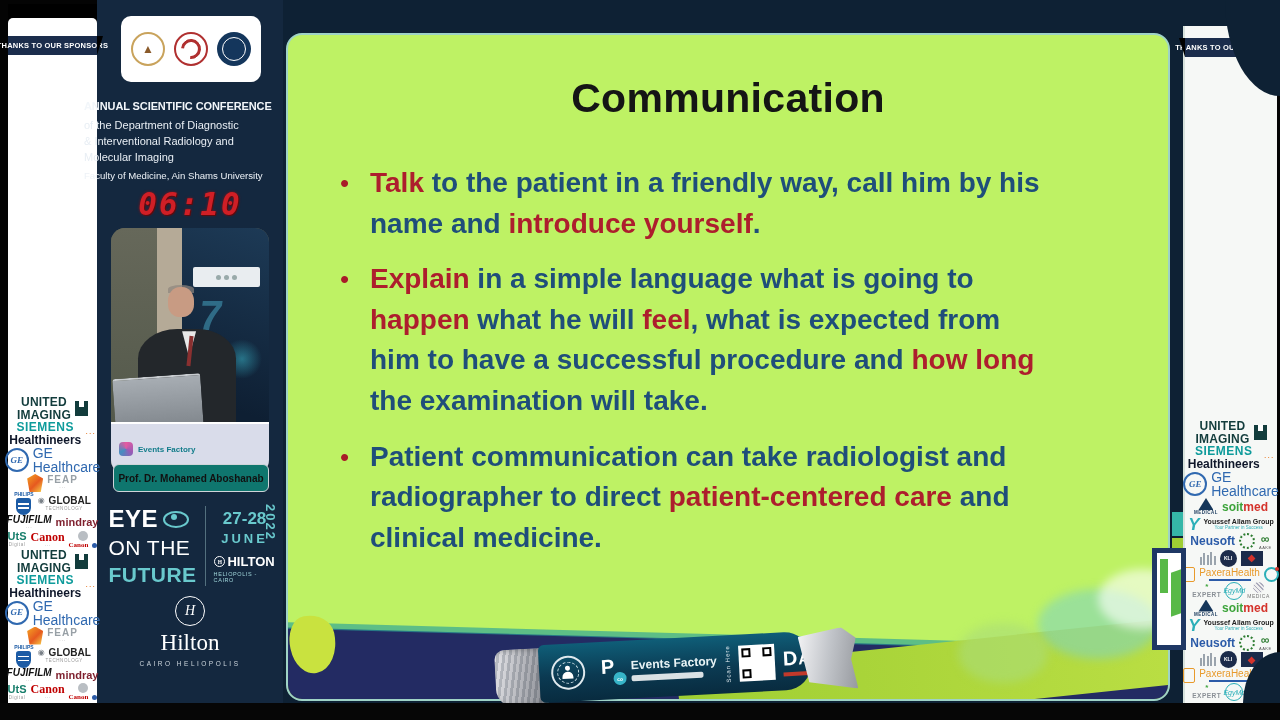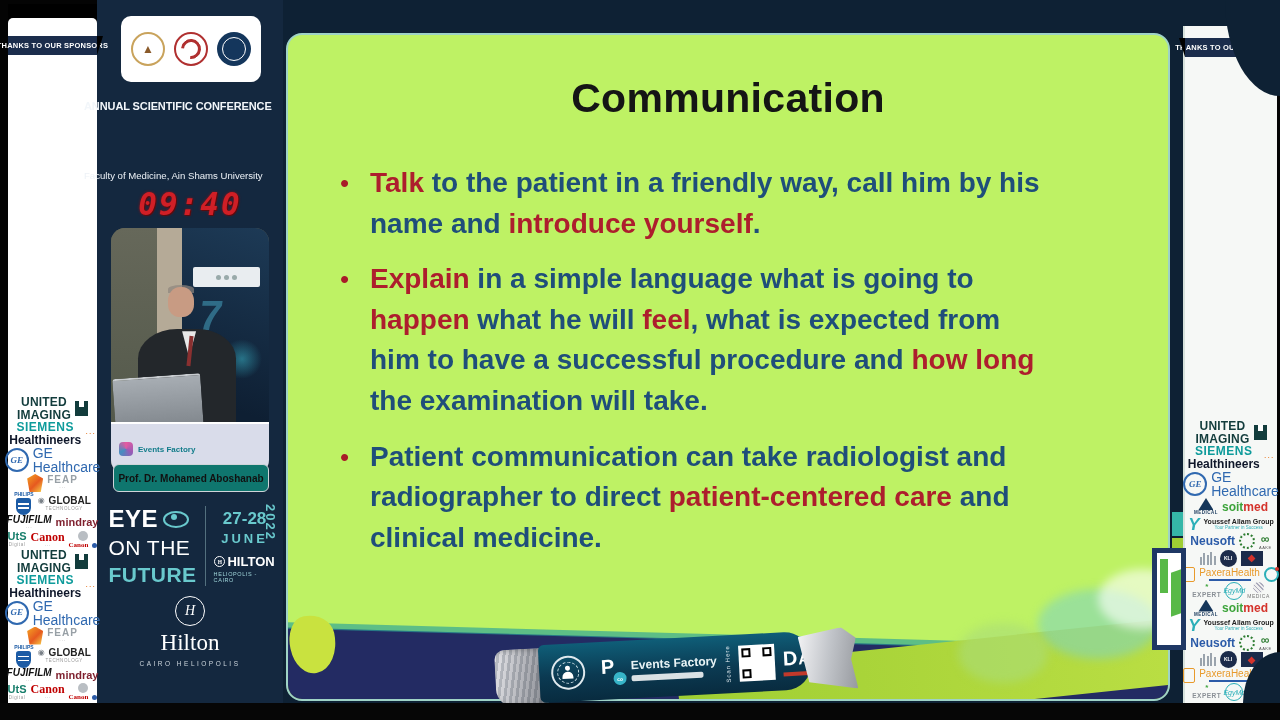--- a/index.html
+++ b/index.html
@@ -518,22 +518,27 @@
         <span>▲</span>
       </div>
     <div class="crest c2">
         <i></i>
       </div>
     <div class="crest c3">
         <i></i>
       </div>
   </div>
   <div class="conf-text" id="conf-title">ANNUAL SCIENTIFIC CONFERENCE</div>
+  <div class="conf-text" id="conf-dept">
+    <div>of the Department of Diagnostic</div>
+    <div>&amp; Interventional Radiology and</div>
+    <div>Molecular Imaging</div>
+  </div>
   <div class="conf-text" id="conf-fac">Faculty of Medicine, Ain Shams University</div>
-  <div id="timer">09:40</div>
+  <div id="timer">06:10</div>
 
   <div id="video">
     <div class="vd" id="v-curtain"></div>
     <div class="vd" id="v-pillar"></div>
     <div class="vd" id="v-banner"></div>
     <div class="vd" id="v-banner-strip">
         <i></i>
         <i></i>
         <i></i>
       </div>

